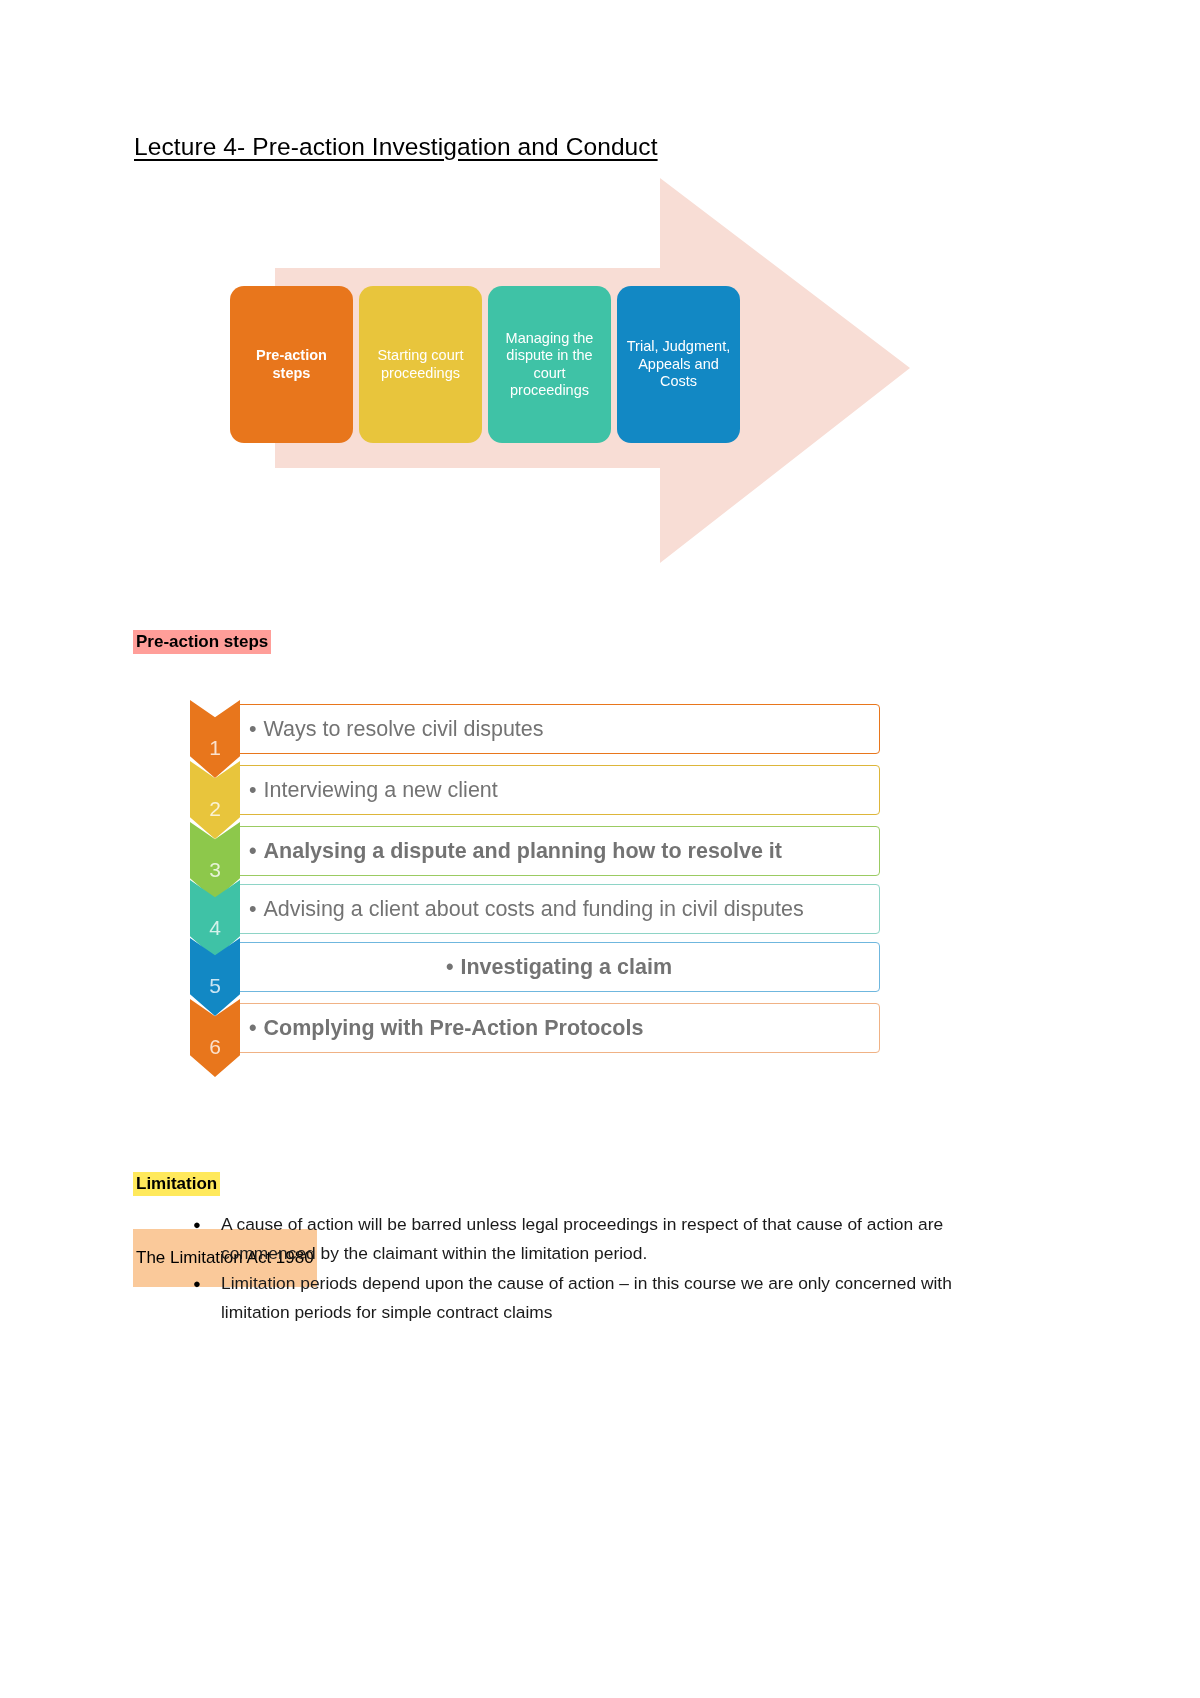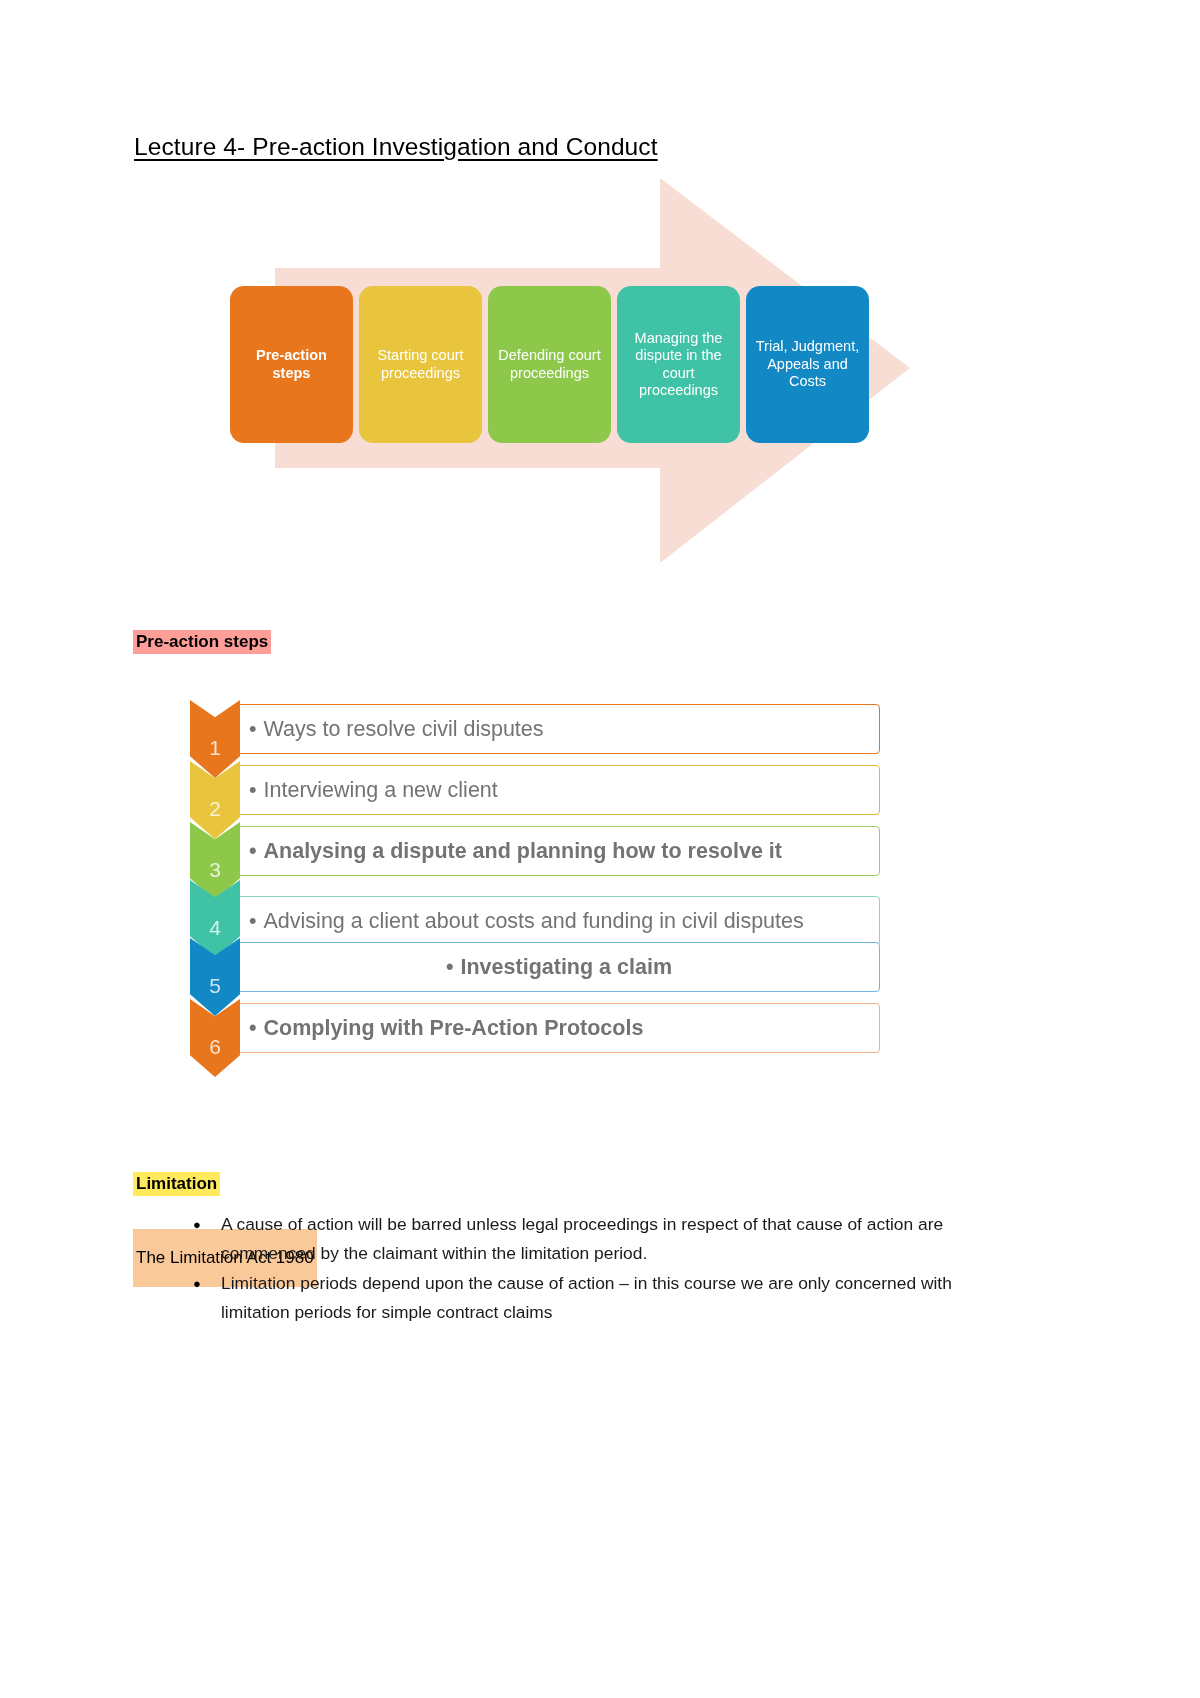--- a/index.html
+++ b/index.html
@@ -197,23 +197,20 @@
     <svg class="big-arrow" viewBox="0 0 680 385">
       <polygon points="45,90 430,90 430,0 680,190 430,385 430,290 45,290" fill="#F8DDD5"></polygon>
     </svg>
     <div class="boxes">
       <div class="pbox bold" style="background:#E8761C;">
         <span>Pre-action steps</span>
       </div>
       <div class="pbox" style="background:#E8C53C;">
         <span>Starting court proceedings</span>
       </div>
-      <div class="pbox" style="background:#8DC84B;">
-        <span>Defending court proceedings</span>
-      </div>
       <div class="pbox" style="background:#3FC2A6;">
         <span>Managing the dispute in the court proceedings</span>
       </div>
       <div class="pbox" style="background:#1288C4;">
         <span>Trial, Judgment, Appeals and Costs</span>
       </div>
     </div>
   </div>
 
   <div class="hl-heading" id="pre-action-heading" style="background:#FF9E99;">Pre-action steps</div>
@@ -244,21 +241,21 @@
       </div>
       <div class="chev-body" style="border-color:#9BCB62;align-items:center;">
         <span class="chev-text"><span class="bul">•</span><span>Analysing a dispute and planning how to resolve it</span></span>
       </div>
     </div>
 
     <div class="chev-row tall">
       <div class="chev" style="background:#3FC2A6;">
         <span class="chev-num">4</span>
       </div>
-      <div class="chev-body" style="border-color:#8ED4C6;margin-top:12px;">
+      <div class="chev-body" style="border-color:#8ED4C6;">
         <span class="chev-text"><span class="bul">•</span><span>Advising a client about costs and funding in civil disputes</span></span>
       </div>
     </div>
 
     <div class="chev-row bold">
       <div class="chev" style="background:#1288C4;">
         <span class="chev-num">5</span>
       </div>
       <div class="chev-body" style="border-color:#6FB7DE;justify-content:center;">
         <span class="chev-text"><span class="bul">•</span><span>Investigating a claim</span></span>

